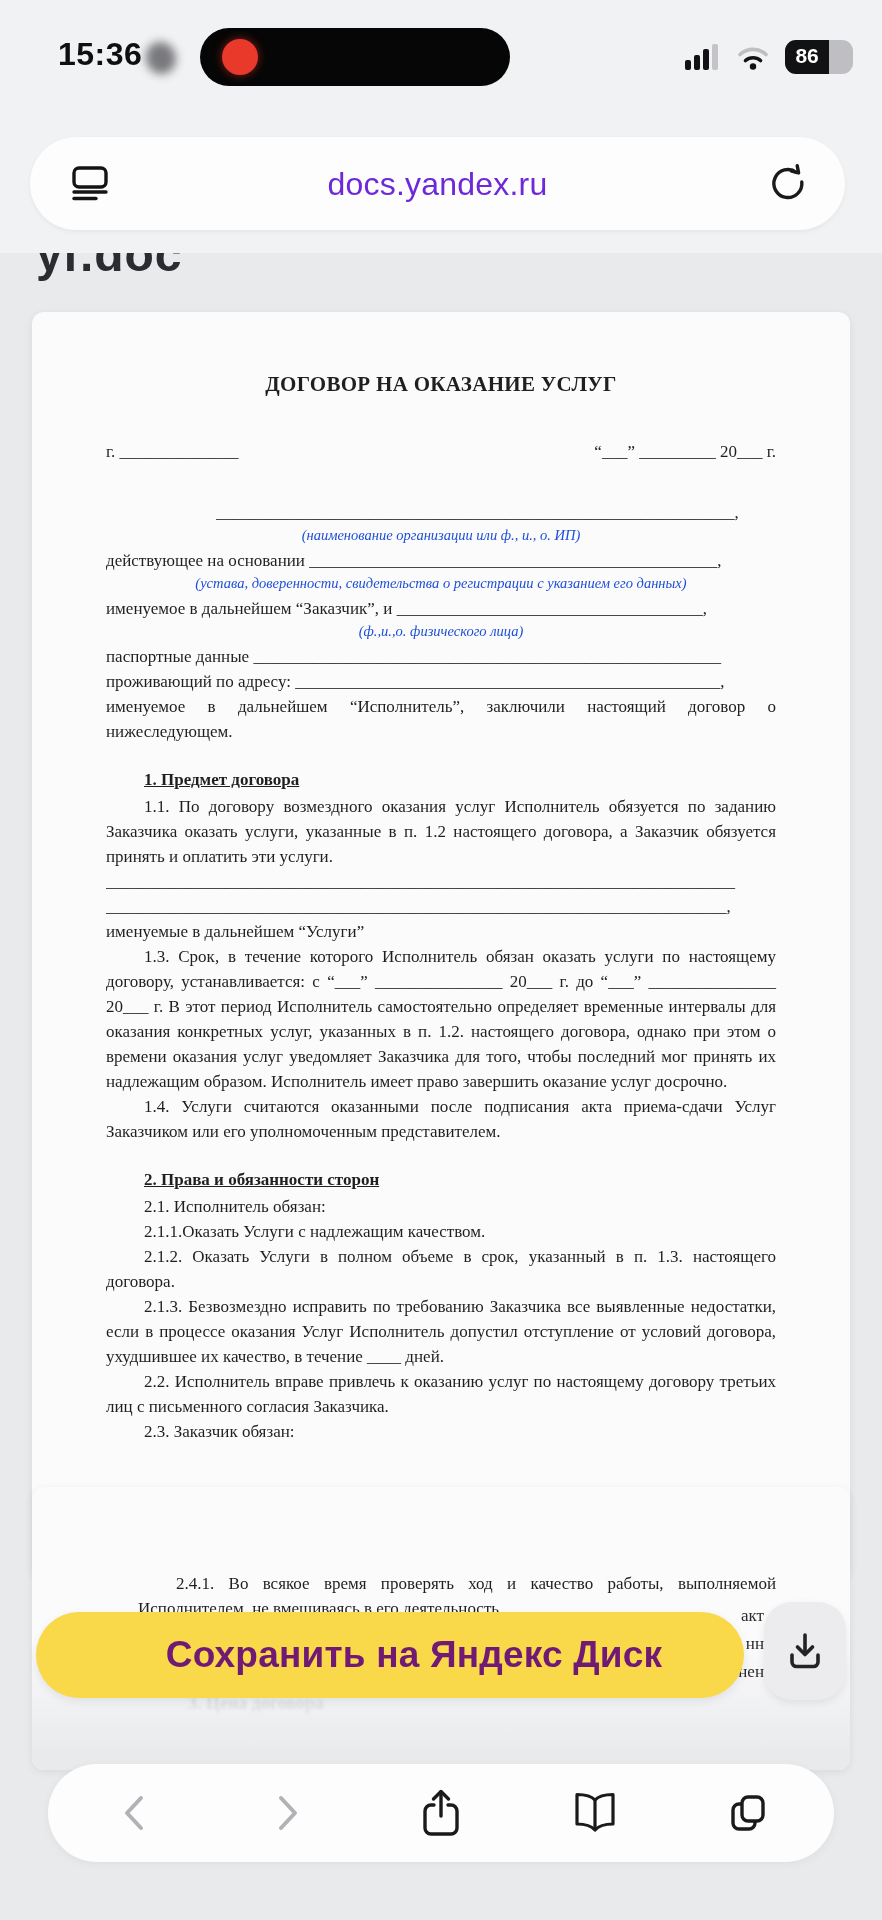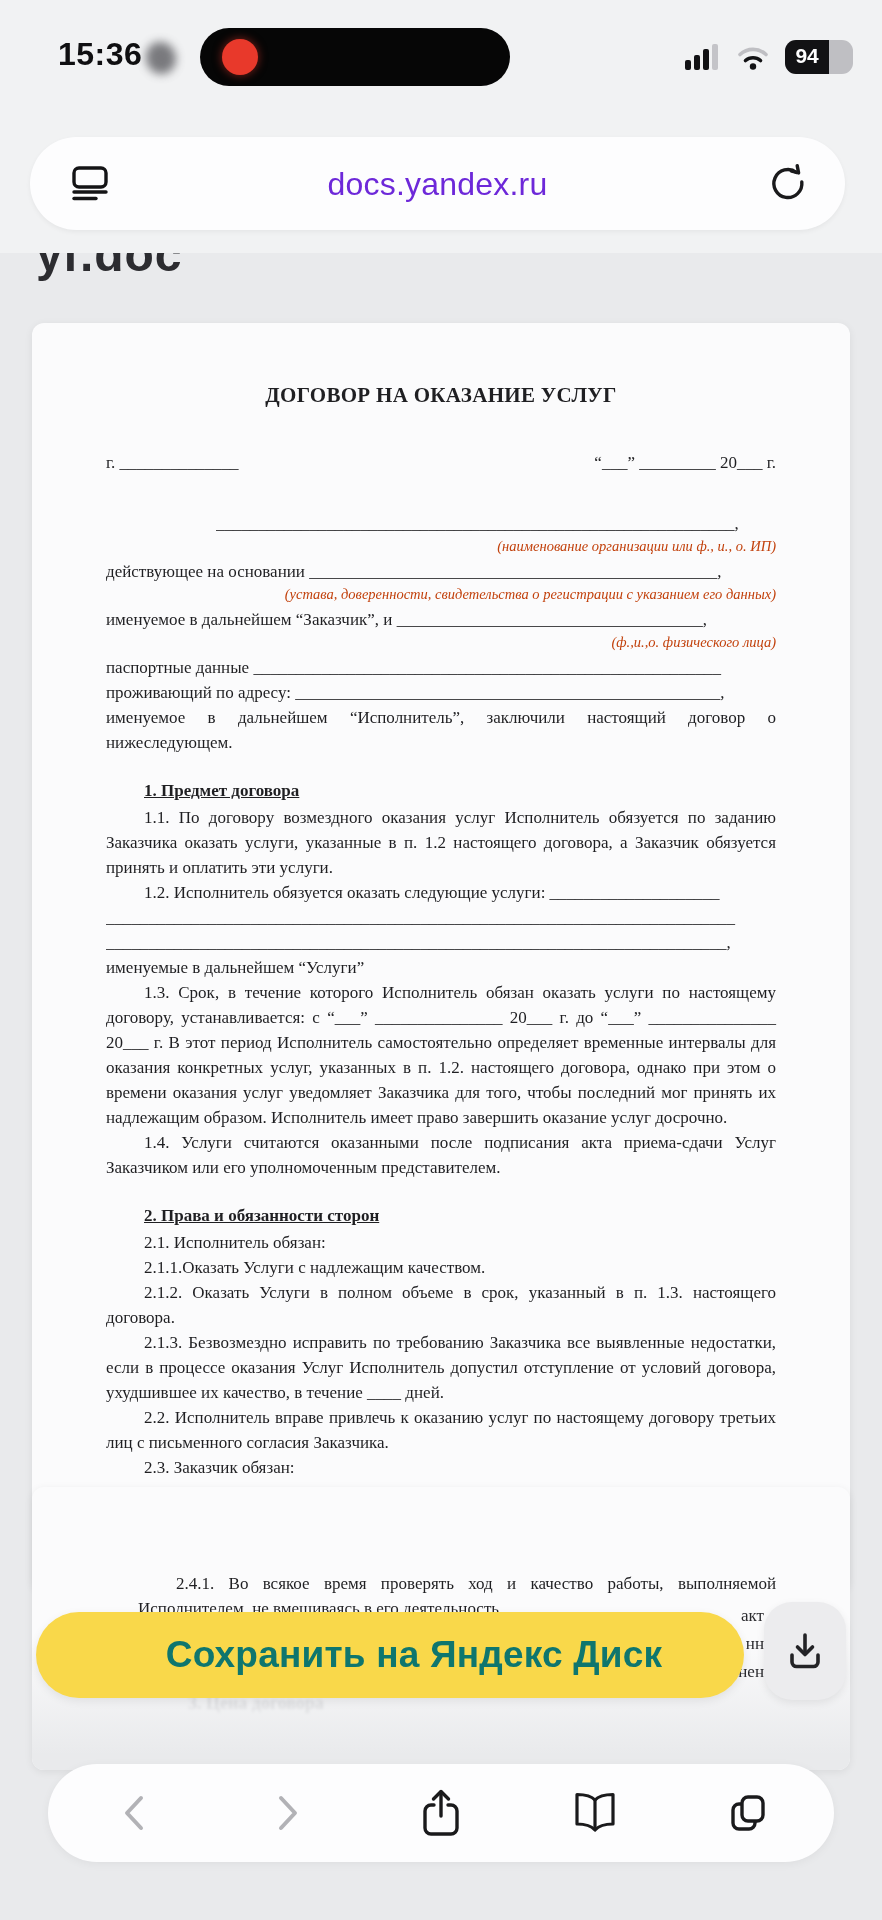--- a/index.html
+++ b/index.html
@@ -26,46 +26,46 @@
   .addr .url{position:absolute;left:0;right:0;top:50%;transform:translateY(-50%);
     text-align:center;font-size:32px;color:#6d28d9;letter-spacing:.2px;}
   .addr .left-ic{position:absolute;left:40px;top:50%;transform:translateY(-50%);}
   .addr .right-ic{position:absolute;right:36px;top:50%;transform:translateY(-50%);}
 
   
   .clip-title{position:absolute;left:36px;top:253px;width:400px;height:33px;overflow:hidden;z-index:2;}
   .clip-title span{display:block;margin-top:-26px;font-size:48px;font-weight:700;color:#2c2c30;letter-spacing:1px;}
 
   .page-card{position:absolute;background:#fbfbfc;border-radius:12px;box-shadow:0 2px 8px rgba(0,0,0,.07);}
-  .page1{left:32px;top:323px;width:818px;height:1268px;overflow:hidden;}
+  .page1{left:32px;top:312px;width:818px;height:1268px;overflow:hidden;}
   .page2{left:32px;top:1487px;width:818px;height:283px;overflow:hidden;z-index:1;}
   .page2 .fade{position:absolute;left:0;right:0;bottom:0;height:130px;
     background:linear-gradient(to bottom,rgba(251,251,252,0),#e9eaec 88%);pointer-events:none;z-index:5;}
 
   .doc{padding:60px 74px 0 74px;font-family:"Liberation Serif",serif;font-size:17px;line-height:25px;color:#1f1f22;}
   .doc2{padding:84px 74px 0 106px;font-family:"Liberation Serif",serif;font-size:17px;line-height:25px;color:#1f1f22;}
   .b-title{text-align:center;font-weight:700;font-size:21px;margin-bottom:42px;letter-spacing:.3px;}
   .b-dateline{display:flex;justify-content:space-between;margin-bottom:36px;}
   .b-orgline{margin-left:110px;white-space:nowrap;overflow:hidden;}
-  .b-caption{text-align:right;font-style:italic;font-size:14.5px;line-height:20px;margin-bottom:3px;color:#c2410c;}
+  .b-caption{text-align:center;font-style:italic;font-size:14.5px;line-height:20px;margin-bottom:3px;color:#1d4ed8;}
   .b-plain{text-align:left;white-space:nowrap;overflow:hidden;}
   .b-para{text-align:justify;text-indent:38px;}
   .b-para0{text-align:justify;}
   .b-head{font-weight:700;text-indent:38px;margin:23px 0 2px 0;text-decoration:underline;}
 
   .faded-head{position:absolute;left:156px;top:206px;font-family:"Liberation Serif",serif;font-weight:700;
     font-size:18px;color:#808287;opacity:.38;filter:blur(1.4px);z-index:2;}
 
   .frags{position:absolute;left:560px;top:1602px;width:204px;text-align:right;z-index:4;
     font-family:"Liberation Serif",serif;font-size:17px;line-height:28px;color:#2a2a2e;}
 
   
   .save-btn{position:absolute;left:36px;top:1612px;width:708px;height:86px;border-radius:43px;background:#f9d84a;
     display:flex;align-items:center;justify-content:center;z-index:20;box-shadow:0 3px 10px rgba(0,0,0,.08);}
-  .save-btn span{font-size:37px;font-weight:700;color:#0f766e;letter-spacing:.2px;margin-left:48px;}
+  .save-btn span{font-size:37px;font-weight:700;color:#701a75;letter-spacing:.2px;margin-left:48px;}
   .dl-btn{position:absolute;left:764px;top:1602px;width:82px;height:98px;border-radius:28px;background:#ececee;
     display:flex;align-items:center;justify-content:center;z-index:20;box-shadow:0 3px 8px rgba(0,0,0,.08);}
 
   
   .nav{position:absolute;left:48px;top:1764px;width:786px;height:98px;border-radius:49px;background:#fdfdfe;
     box-shadow:0 2px 10px rgba(0,0,0,.05);display:flex;align-items:center;justify-content:space-between;
     padding:0 56px;box-sizing:border-box;z-index:25;}
   .nav .slot{display:flex;align-items:center;justify-content:center;width:60px;height:60px;}
 </style>
 </head>
@@ -84,21 +84,21 @@
       <rect x="18" y="5" width="6" height="21" rx="2" fill="#121214"></rect>
       <rect x="27" y="0" width="6" height="26" rx="2" fill="#c4c4c8"></rect>
     </svg>
     <svg width="34" height="26" viewBox="0 0 34 26">
       <path d="M4 10.5 a19 19 0 0 1 26 0" fill="none" stroke="#bfbfc3" stroke-width="3.6" stroke-linecap="round"></path>
       <path d="M9.5 16.5 a11.5 11.5 0 0 1 15 0" fill="none" stroke="#121214" stroke-width="3.6" stroke-linecap="round"></path>
       <circle cx="17" cy="22.5" r="3.2" fill="#121214"></circle>
     </svg>
     <div class="battery">
       <div class="fill"></div>
-      <div class="pct">94</div>
+      <div class="pct">86</div>
     </div>
   </div>
 
   <div class="addr">
     <span class="left-ic">
       <svg width="40" height="40" viewBox="0 0 40 40">
         <rect x="4" y="6" width="32" height="19" rx="5" fill="none" stroke="#141416" stroke-width="3.4"></rect>
         <line x1="4" y1="30" x2="36" y2="30" stroke="#141416" stroke-width="3.4" stroke-linecap="round"></line>
         <line x1="4" y1="36.5" x2="26" y2="36.5" stroke="#141416" stroke-width="3.4" stroke-linecap="round"></line>
       </svg>
@@ -130,21 +130,20 @@
         <div class="b-caption">(наименование организации или ф., и., о. ИП)</div>
         <div class="b-plain">действующее на основании ________________________________________________,</div>
         <div class="b-caption">(устава, доверенности, свидетельства о регистрации с указанием его данных)</div>
         <div class="b-plain">именуемое в дальнейшем “Заказчик”, и ____________________________________,</div>
         <div class="b-caption">(ф.,и.,о. физического лица)</div>
         <div class="b-plain">паспортные данные _______________________________________________________</div>
         <div class="b-plain">проживающий по адресу: __________________________________________________,</div>
         <div class="b-para0">именуемое в дальнейшем “Исполнитель”, заключили настоящий договор о нижеследующем.</div>
         <div class="b-head">1. Предмет договора</div>
         <div class="b-para">1.1. По договору возмездного оказания услуг Исполнитель обязуется по заданию Заказчика оказать услуги, указанные в п. 1.2 настоящего договора, а Заказчик обязуется принять и оплатить эти услуги.</div>
-        <div class="b-para">1.2. Исполнитель обязуется оказать следующие услуги: ____________________</div>
         <div class="b-plain">__________________________________________________________________________</div>
         <div class="b-plain">_________________________________________________________________________,</div>
         <div class="b-plain">именуемые в дальнейшем “Услуги”</div>
         <div class="b-para">1.3. Срок, в течение которого Исполнитель обязан оказать услуги по настоящему договору, устанавливается: с “___” _______________ 20___ г. до “___” _______________ 20___ г. В этот период Исполнитель самостоятельно определяет временные интервалы для оказания конкретных услуг, указанных в п. 1.2. настоящего договора, однако при этом о времени оказания услуг уведомляет Заказчика для того, чтобы последний мог принять их надлежащим образом. Исполнитель имеет право завершить оказание услуг досрочно.</div>
         <div class="b-para">1.4. Услуги считаются оказанными после подписания акта приема-сдачи Услуг Заказчиком или его уполномоченным представителем.</div>
         <div class="b-head">2. Права и обязанности сторон</div>
         <div class="b-para">2.1. Исполнитель обязан:</div>
         <div class="b-para">2.1.1.Оказать Услуги с надлежащим качеством.</div>
         <div class="b-para">2.1.2. Оказать Услуги в полном объеме в срок, указанный в п. 1.3. настоящего договора.</div>
         <div class="b-para">2.1.3. Безвозмездно исправить по требованию Заказчика все выявленные недостатки, если в процессе оказания Услуг Исполнитель допустил отступление от условий договора, ухудшившее их качество, в течение ____ дней.</div>

